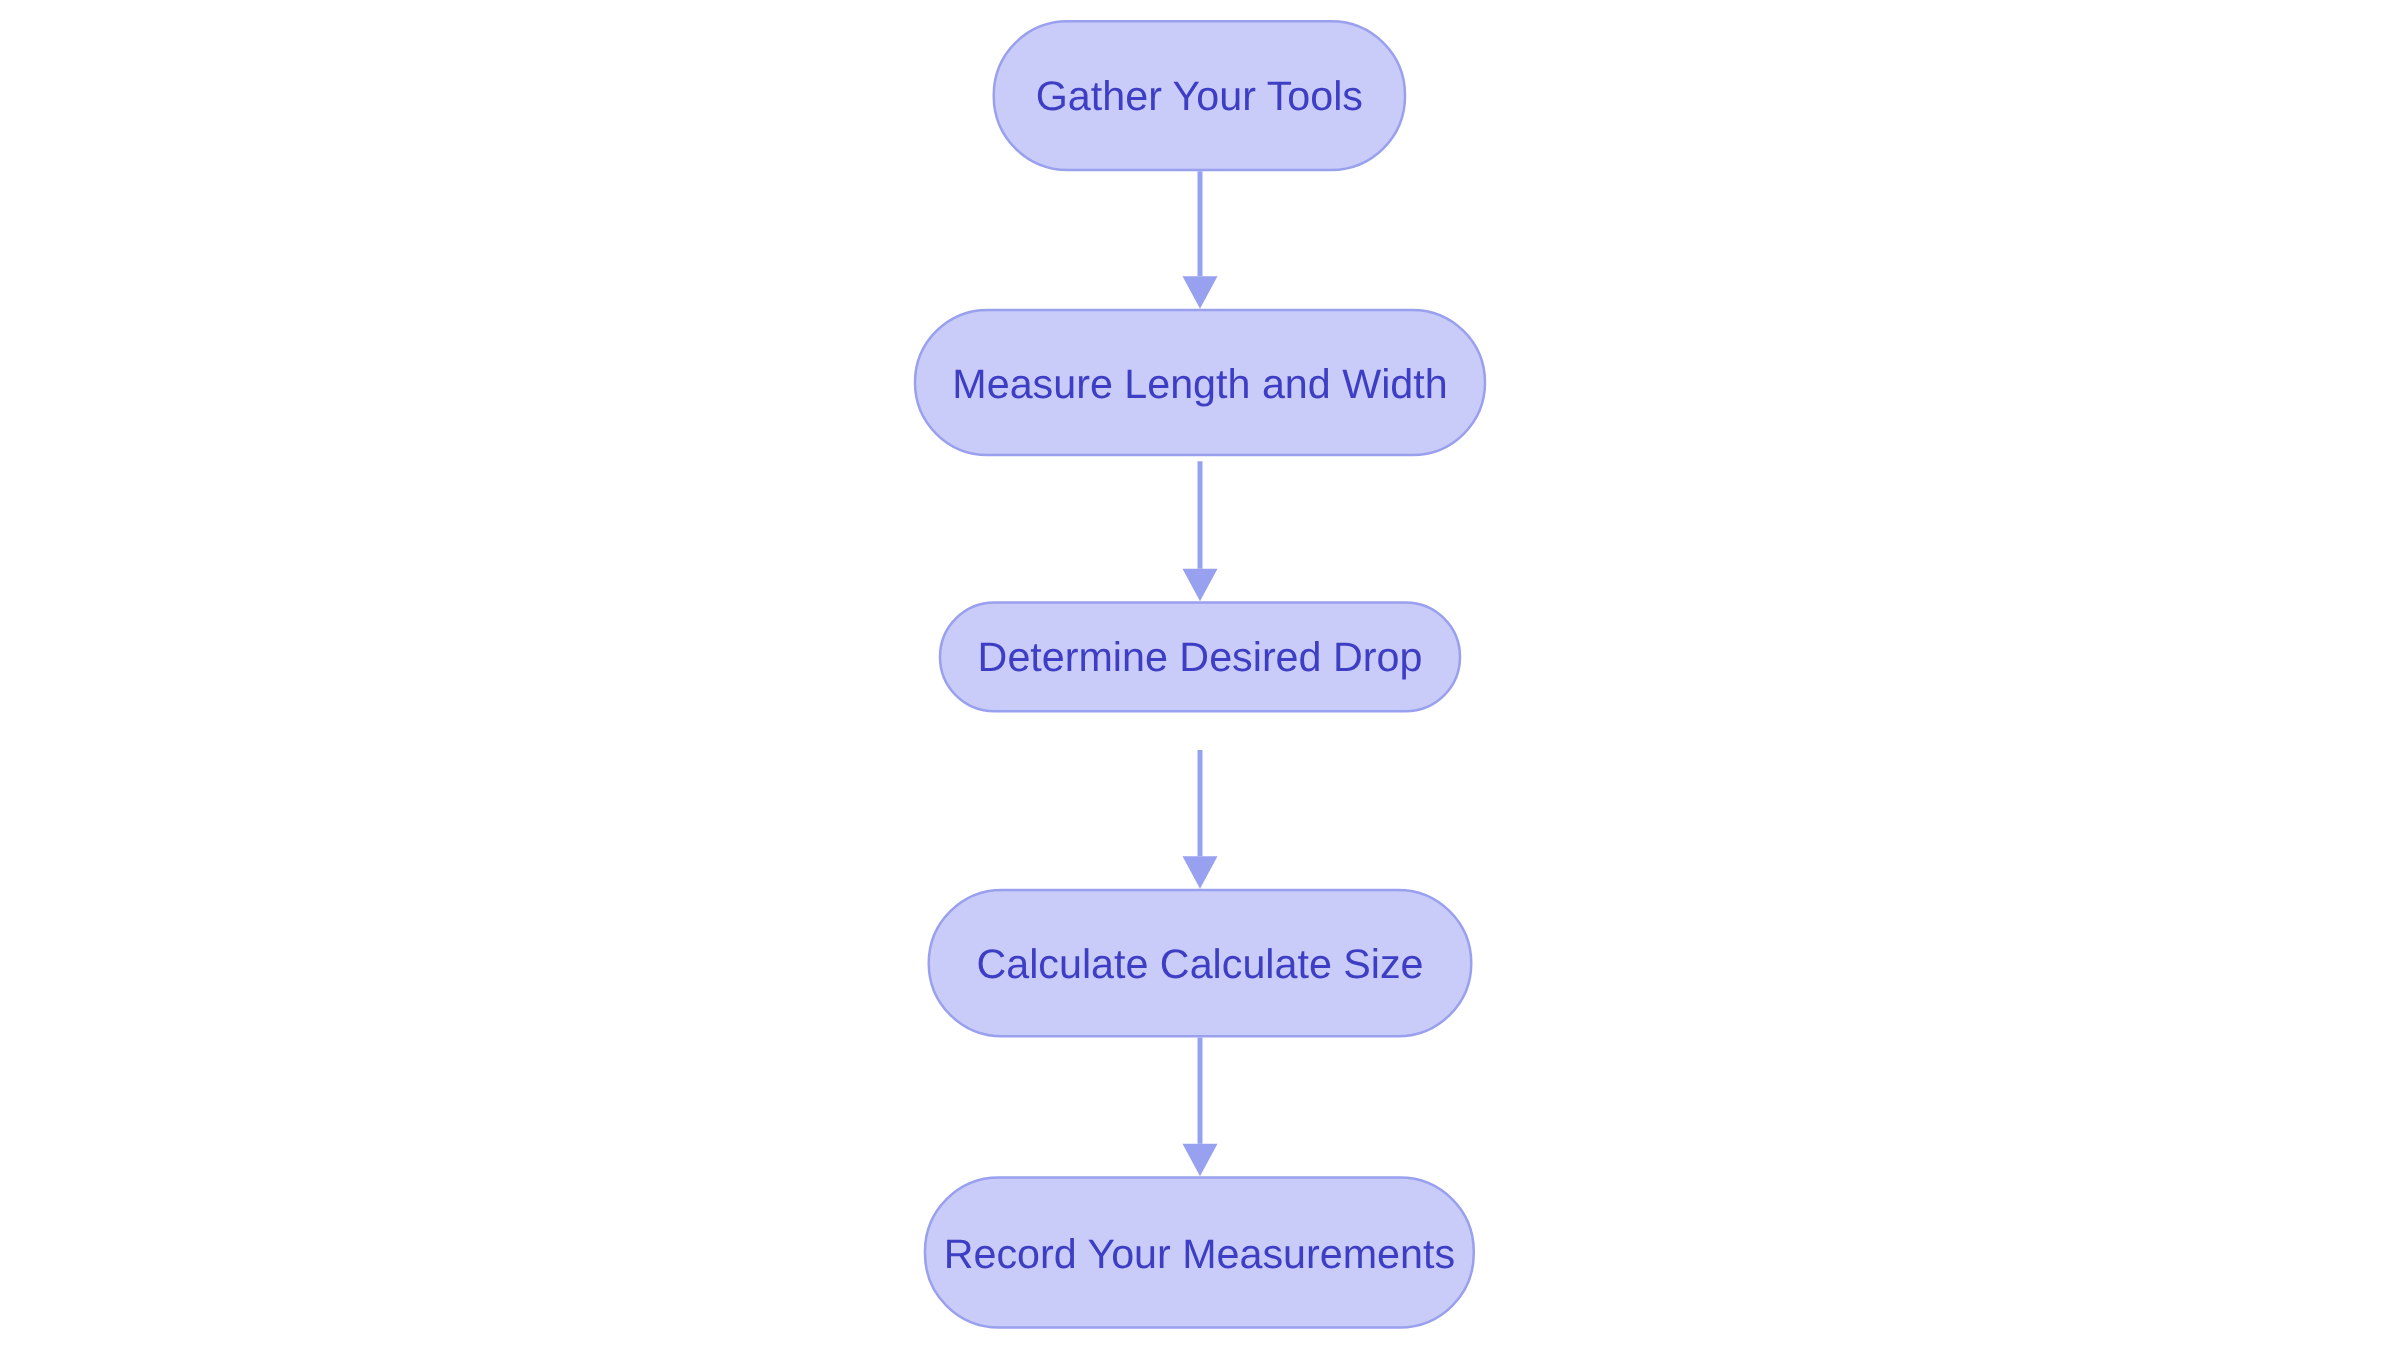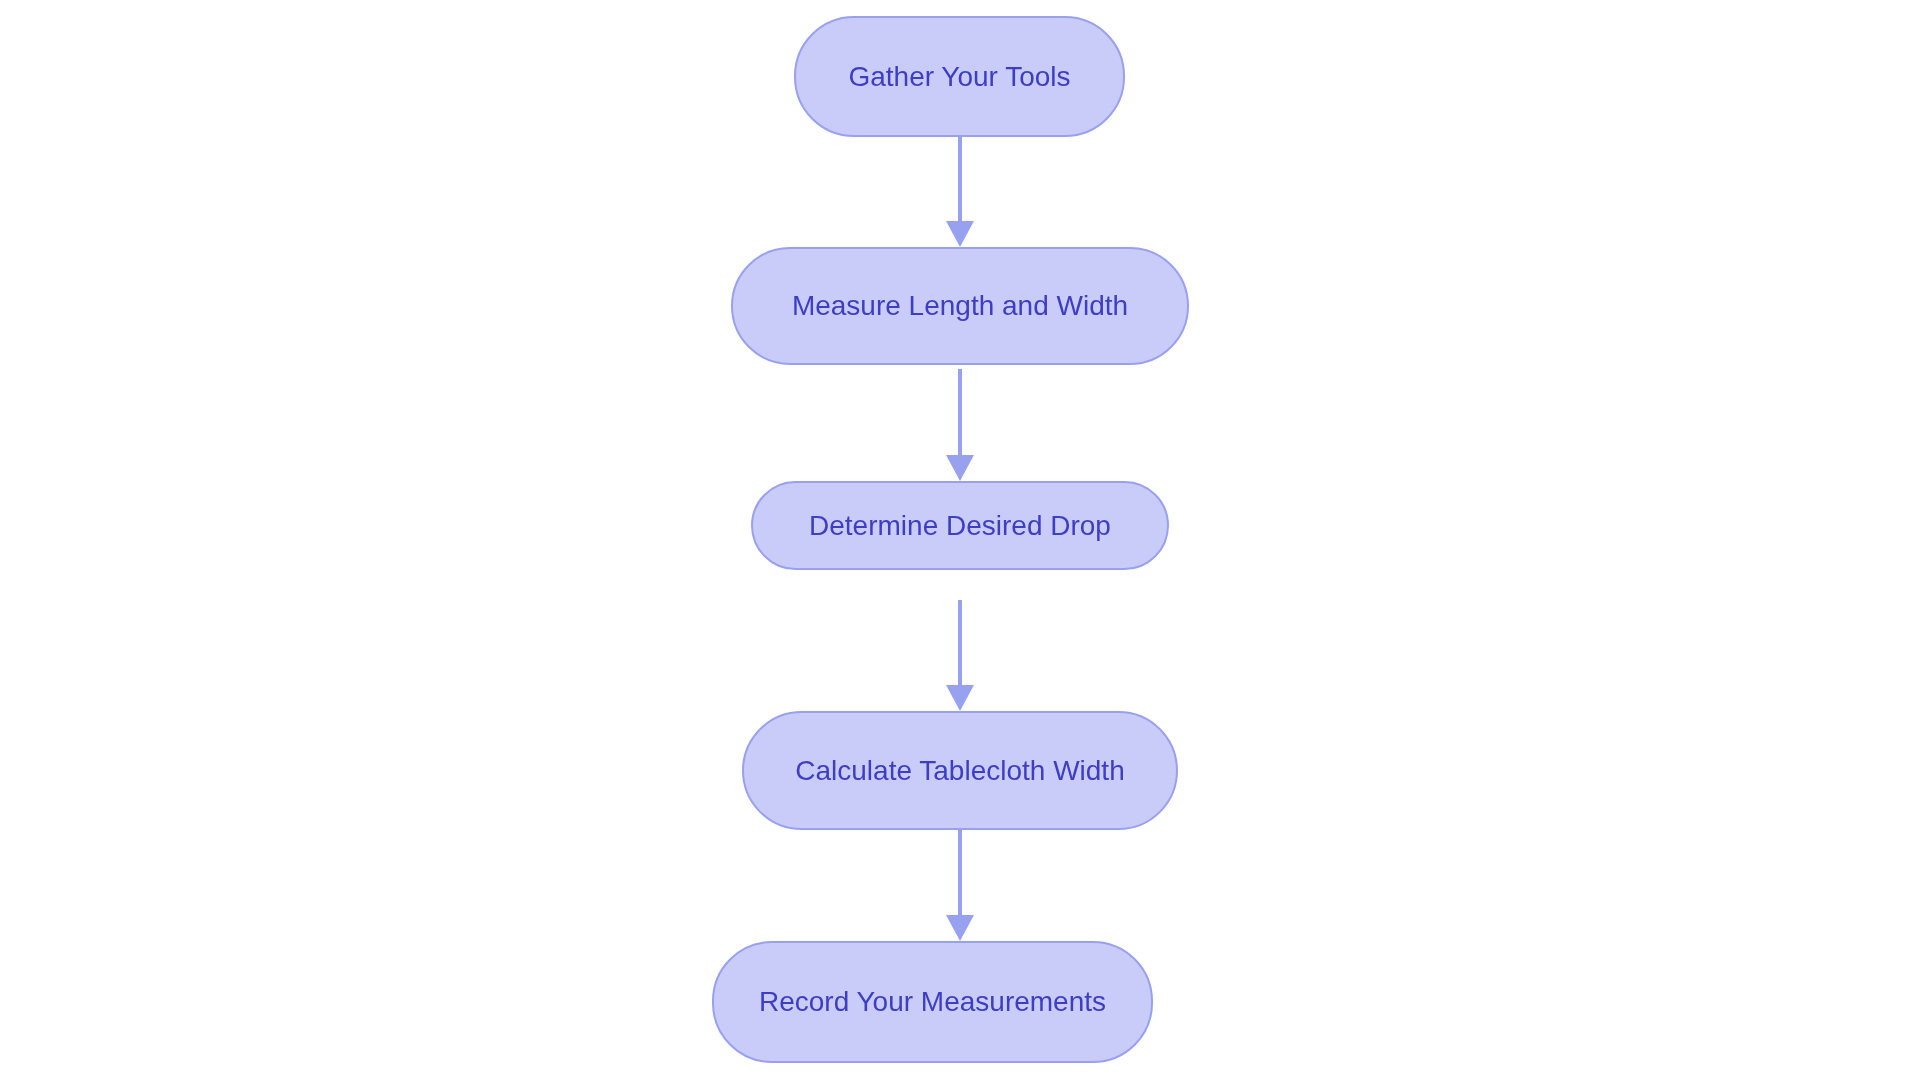--- a/index.html
+++ b/index.html
@@ -24,30 +24,30 @@
   .node {
     position: absolute;
     box-sizing: border-box;
     background: var(--node-fill);
     border: 2px solid var(--node-border);
     border-radius: 60px;
     display: flex;
     align-items: center;
     justify-content: center;
     color: var(--text-color);
-    font-size: 28px;
+    font-size: 33px;
     line-height: 1;
     white-space: nowrap;
     text-align: center;
   }
   .n1 { left: 794px; top: 16px;  width: 331px; height: 121px; }
   .n2 { left: 731px; top: 247px; width: 458px; height: 118px; }
   .n3 { left: 751px; top: 481px; width: 418px; height: 89px; }
   .n4 { left: 742px; top: 711px; width: 436px; height: 119px; }
-  .n5 { left: 712px; top: 941px; width: 441px; height: 122px; }
+  .n5 { left: 739px; top: 941px; width: 441px; height: 122px; }
 
   .arrow {
     position: absolute;
     left: 946px;
     width: 28px;
     display: flex;
     flex-direction: column;
     align-items: center;
   }
   .a1 { top: 137px; height: 110px; }
@@ -94,21 +94,21 @@
   <div class="node n3">
     <span>Determine Desired Drop</span>
   </div>
 
   <div class="arrow a3">
     <div class="stem"></div>
     <div class="head"></div>
   </div>
 
   <div class="node n4">
-    <span>Calculate Tablecloth Width</span>
+    <span>Calculate Calculate Size</span>
   </div>
 
   <div class="arrow a4">
     <div class="stem"></div>
     <div class="head"></div>
   </div>
 
   <div class="node n5">
     <span>Record Your Measurements</span>
   </div>

